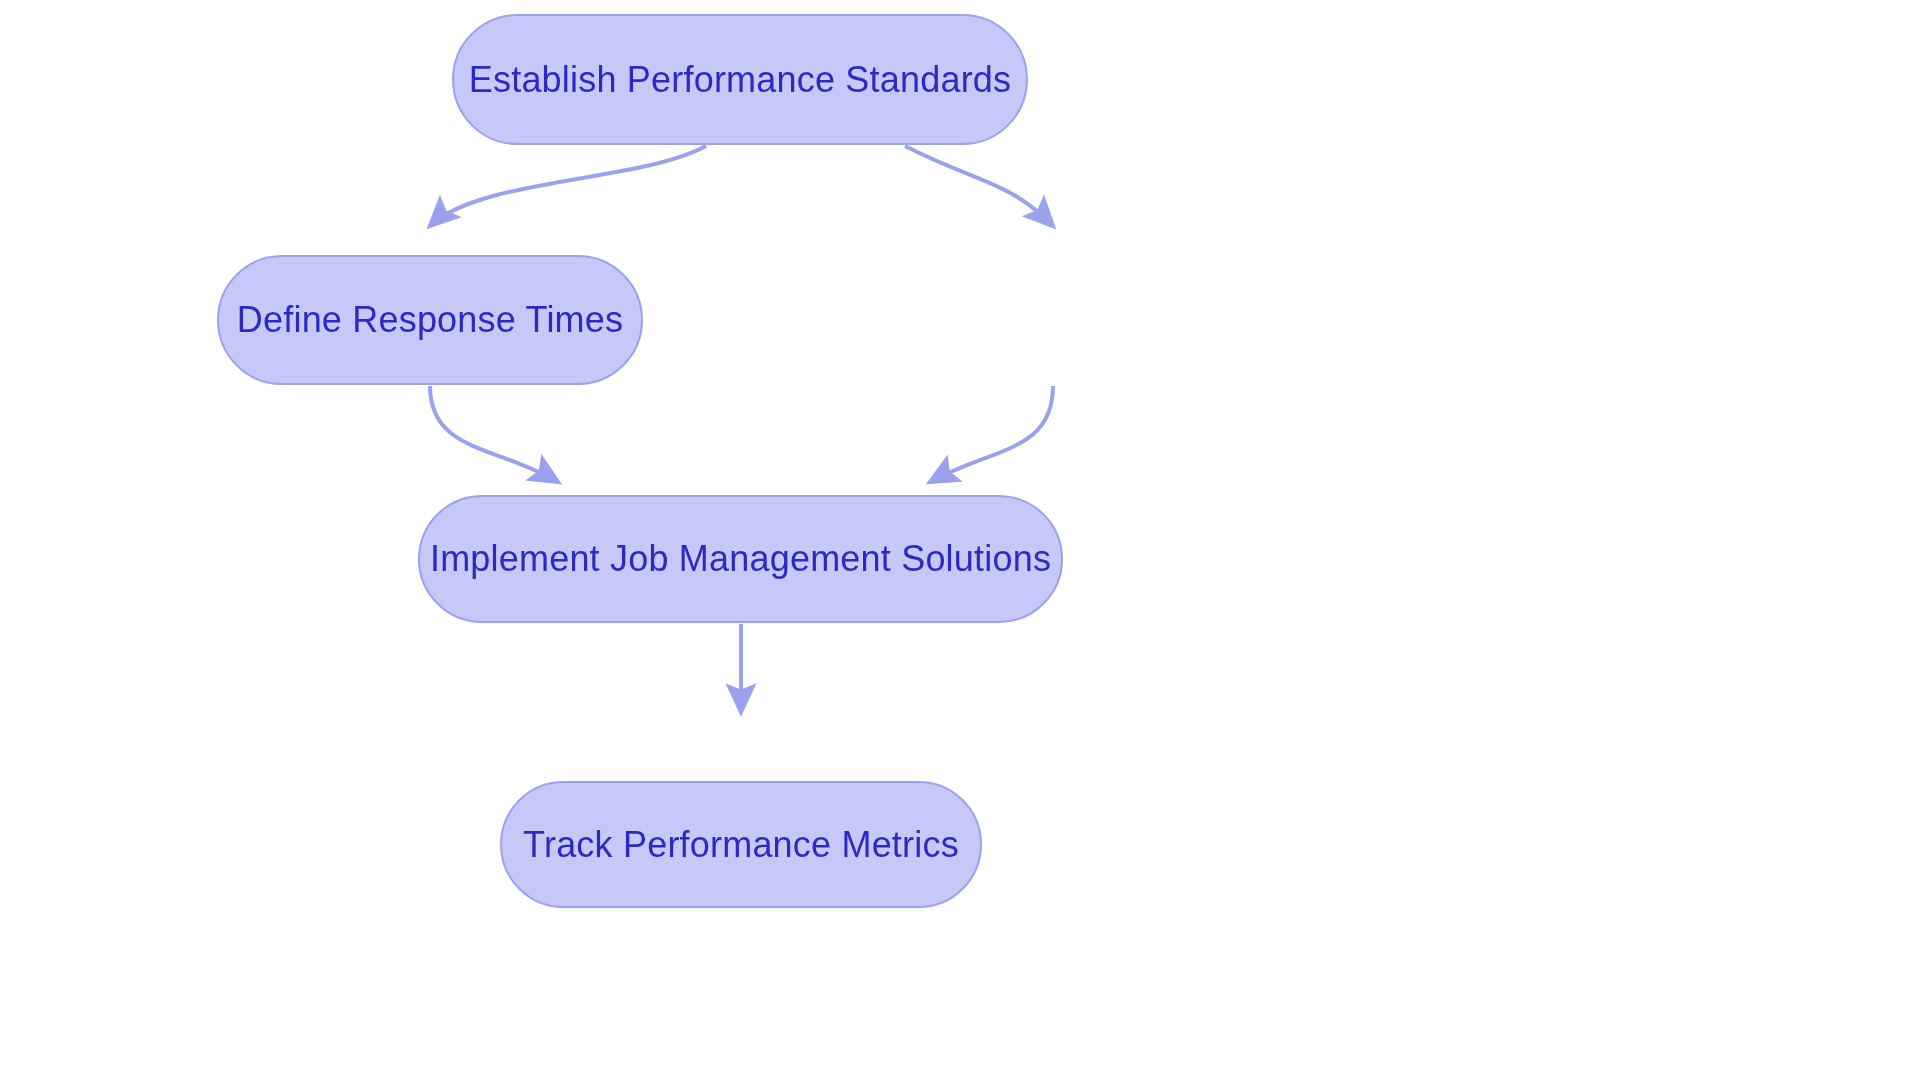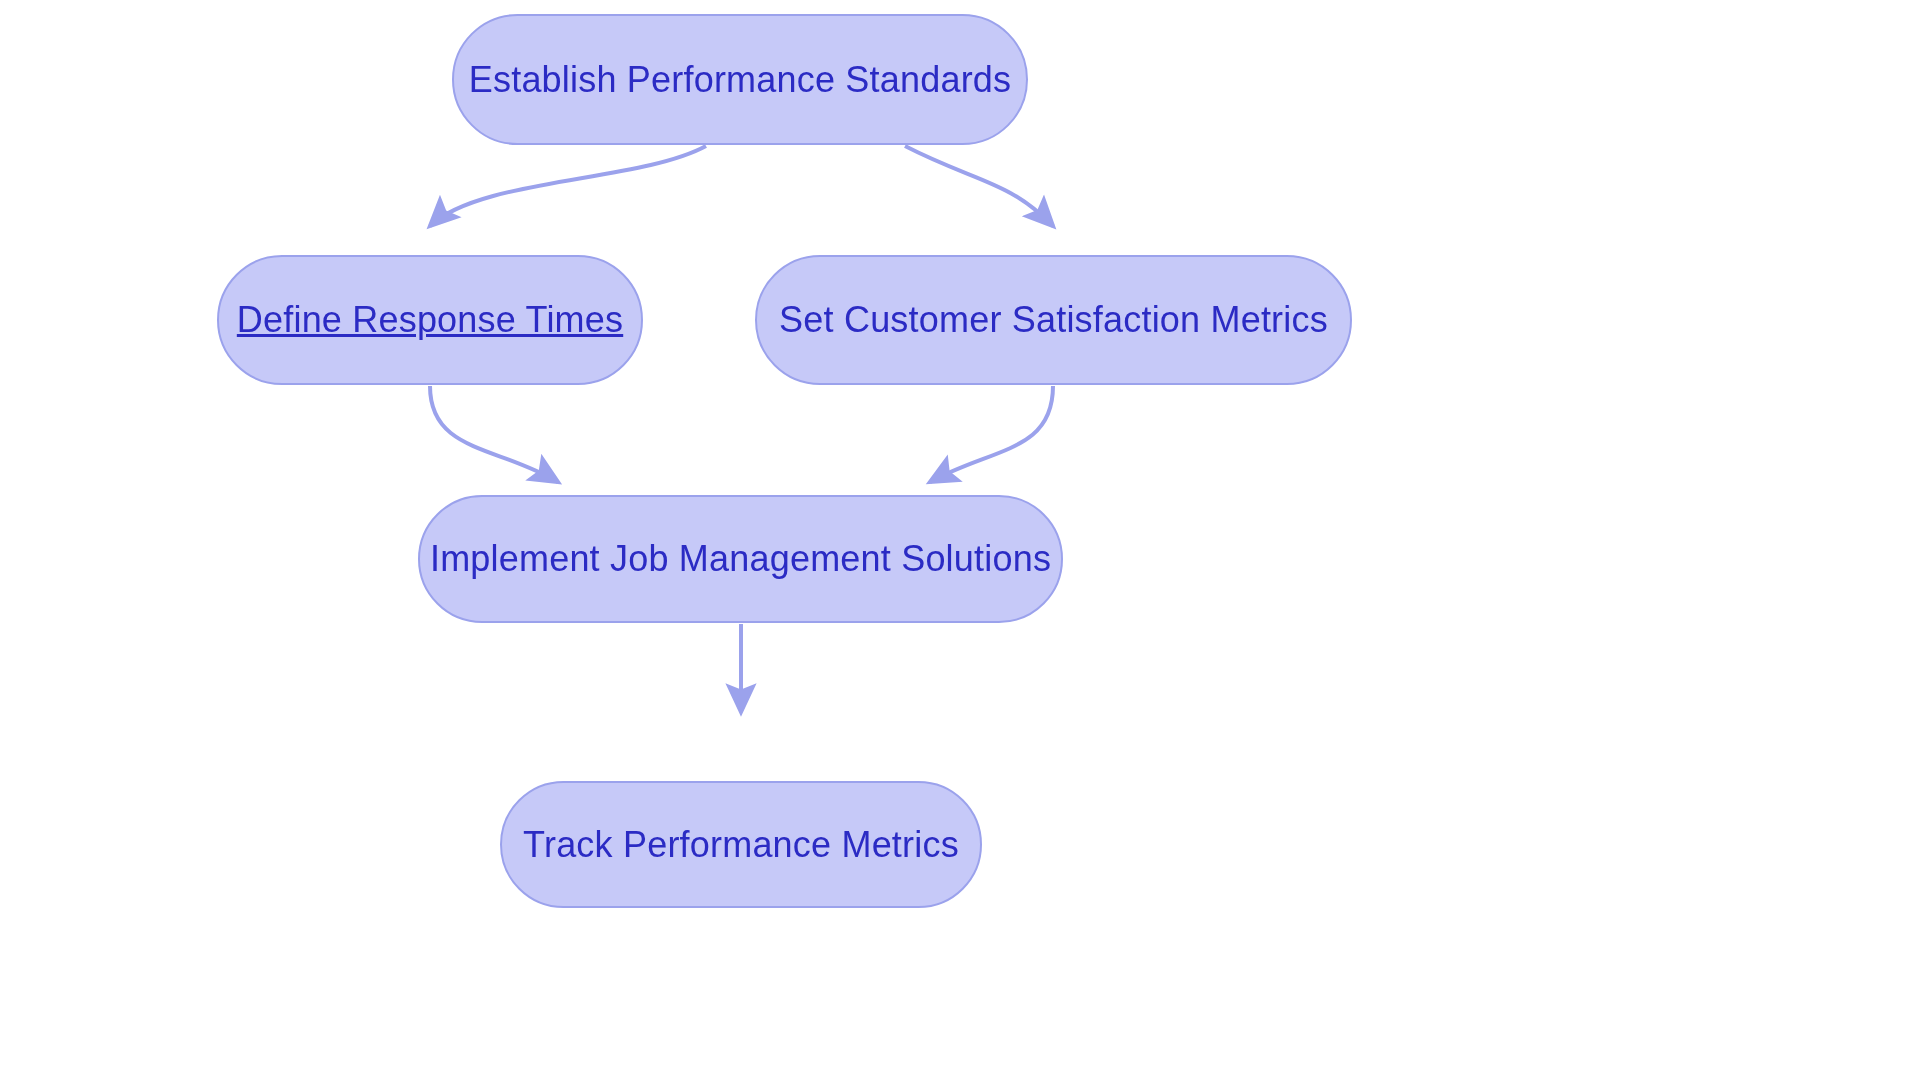--- a/index.html
+++ b/index.html
@@ -67,27 +67,24 @@
         <path d="M 430 386 C 430 452, 498 446, 558 482" marker-end="url(#arrowhead)"></path>
         <path d="M 1053 386 C 1053 452, 992 448, 930 482" marker-end="url(#arrowhead)"></path>
         <path d="M 741 624 L 741 712" marker-end="url(#arrowhead)"></path>
       </g>
   </svg>
 
   <div class="node" style="left: 452px; top: 14px; width: 576px; height: 131px; background: rgb(198, 201, 248); border-color: rgb(155, 162, 236); color: rgb(43, 43, 196); border-radius: 65.5px;">
     <span class="node-label">Establish Performance Standards</span>
   </div>
 
-  <div class="node" style="left: 217px; top: 255px; width: 426px; height: 130px; background: rgb(198, 201, 248); border-color: rgb(155, 162, 236); color: rgb(43, 43, 196); border-radius: 65px; text-decoration: underline;">
+  <div class="node" style="left: 217px; top: 255px; width: 426px; height: 130px; background: rgb(198, 201, 248); border-color: rgb(155, 162, 236); color: rgb(43, 43, 196); border-radius: 65px;">
     <span class="node-label">Define Response Times</span>
   </div>
 
-  <div class="node" style="left: 755px; top: 255px; width: 597px; height: 130px; background: rgb(198, 201, 248); border-color: rgb(155, 162, 236); color: rgb(43, 43, 196); border-radius: 65px;">
-    <span class="node-label">Set Customer Satisfaction Metrics</span>
-  </div>
 
   <div class="node" style="left: 418px; top: 495px; width: 645px; height: 128px; background: rgb(198, 201, 248); border-color: rgb(155, 162, 236); color: rgb(43, 43, 196); border-radius: 64px;">
     <span class="node-label">Implement Job Management Solutions</span>
   </div>
 
   <div class="node" style="left: 500px; top: 735px; width: 482px; height: 127px; background: rgb(198, 201, 248); border-color: rgb(155, 162, 236); color: rgb(43, 43, 196); border-radius: 63.5px; margin-top: 46px;">
     <span class="node-label">Track Performance Metrics</span>
   </div>
 
 </div>

